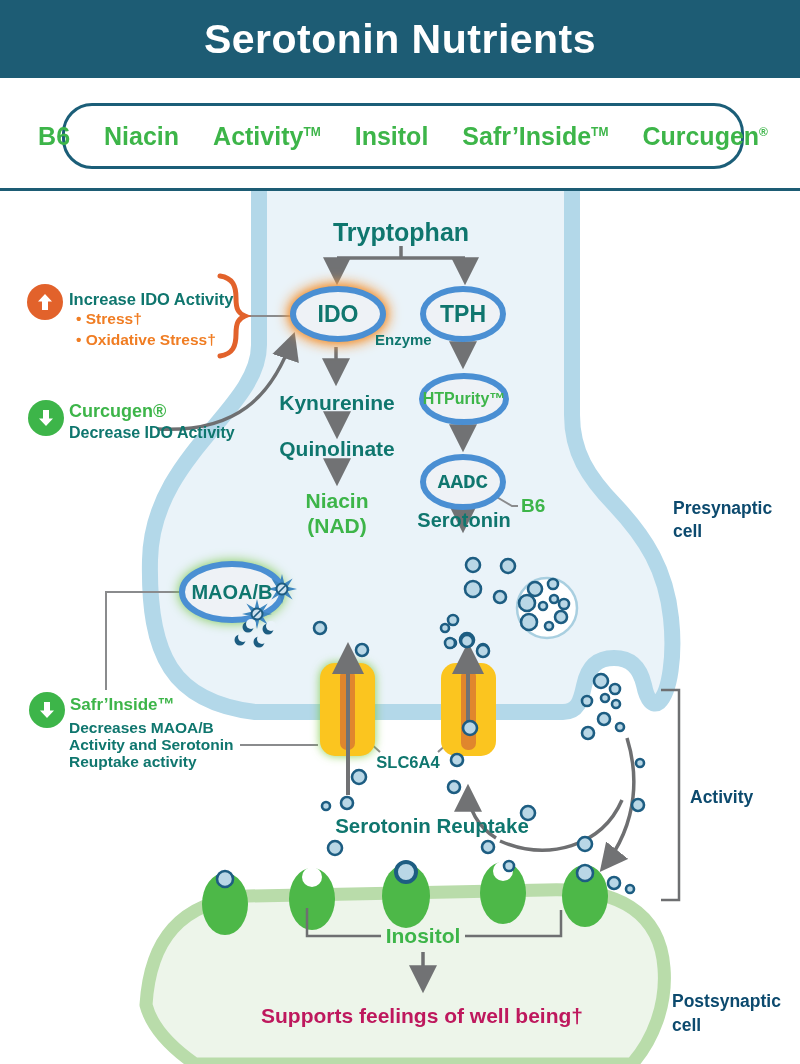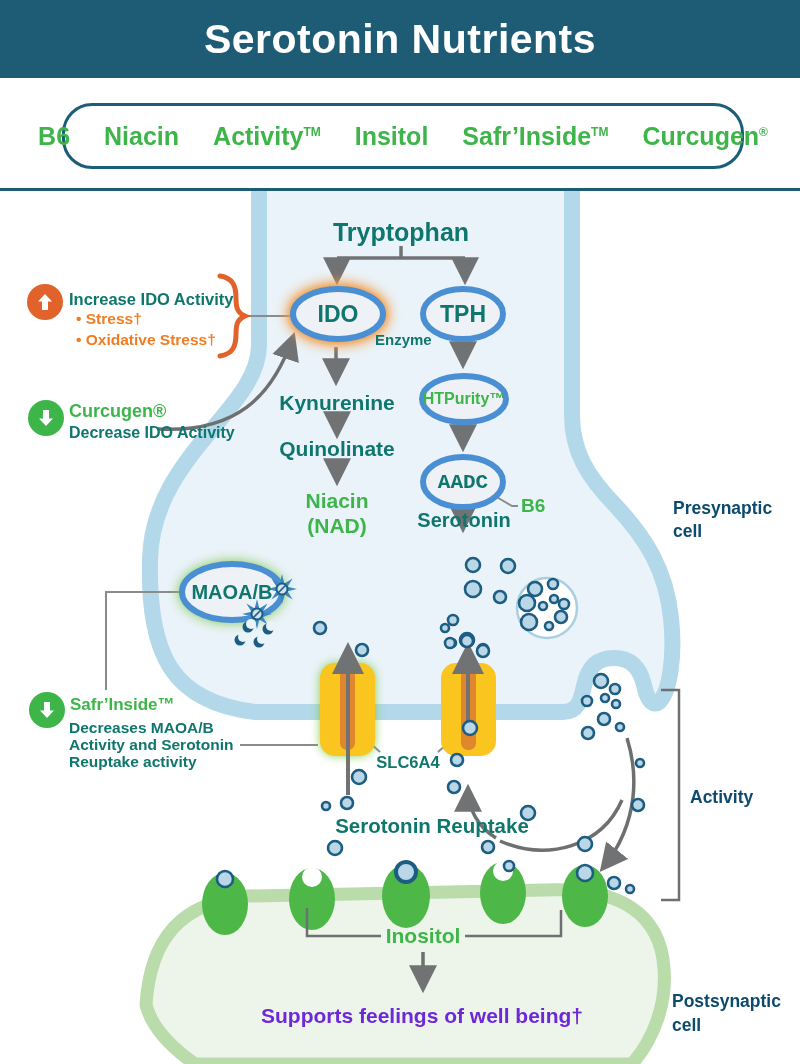--- a/index.html
+++ b/index.html
@@ -13,21 +13,21 @@
   #pill{position:absolute;left:62px;top:103px;width:676px;height:60px;border:3px solid #1b5e78;
         border-radius:30px;display:flex;align-items:center;justify-content:center;gap:17px;z-index:3;background:#fff;}
   #pill .it{color:#3db549;font-size:25px;font-weight:bold;white-space:nowrap;}
   #pill .it sup{font-size:12px;font-weight:bold;}
   #pill .sep{width:3px;height:38px;background:#1b5e78;border-radius:1px;}
   #divider{position:absolute;left:0;top:188px;width:800px;height:3px;background:#1d5c74;z-index:3;}
   
   .lbl{position:absolute;font-weight:bold;white-space:nowrap;color:#0f766e;z-index:2;}
   .c{transform:translate(-50%,-50%);}      
   .l{transform:translate(0,-50%);}          
-  .green{color:#3db549;} .orange{color:#f07d23;} .gray{color:#0c4a6e;} .teal{color:#6d28d9;}
+  .green{color:#3db549;} .orange{color:#f07d23;} .gray{color:#0c4a6e;} .teal{color:#be185d;}
   
   .circ{position:absolute;width:36px;height:36px;border-radius:50%;display:flex;align-items:center;
         justify-content:center;z-index:2;}
   .circ.o{background:#e2622b;} .circ.g{background:#3db549;}
   svg{position:absolute;left:0;top:0;z-index:1;}
 </style>
 </head>
 <body>
 
 <div id="stage">

